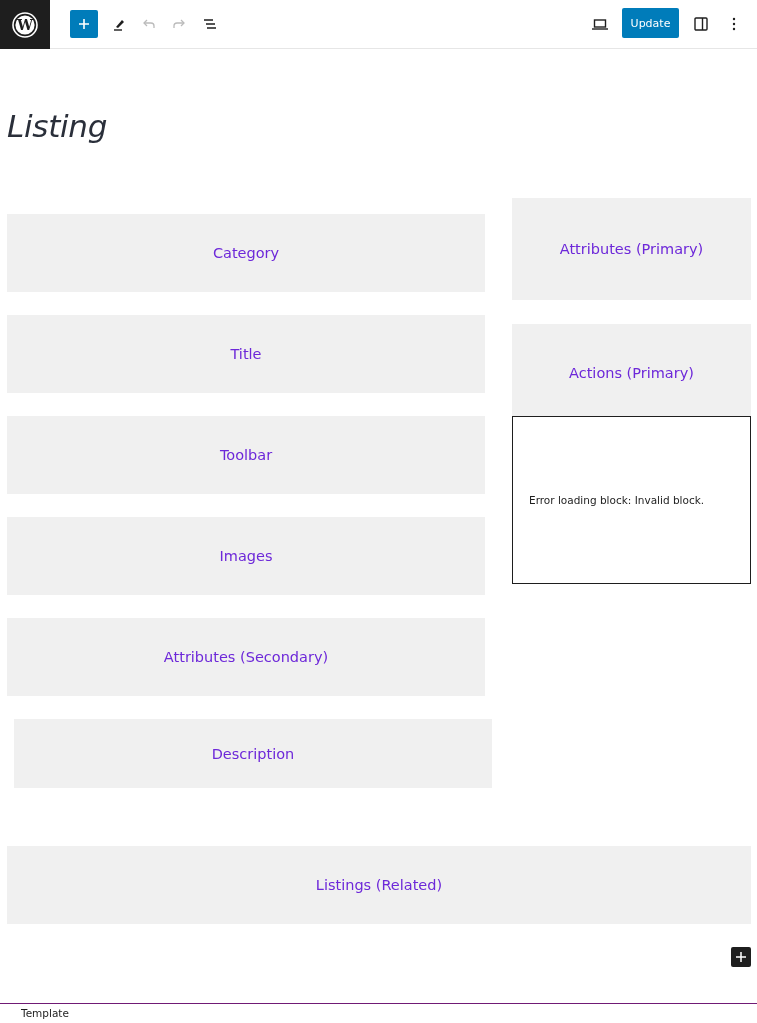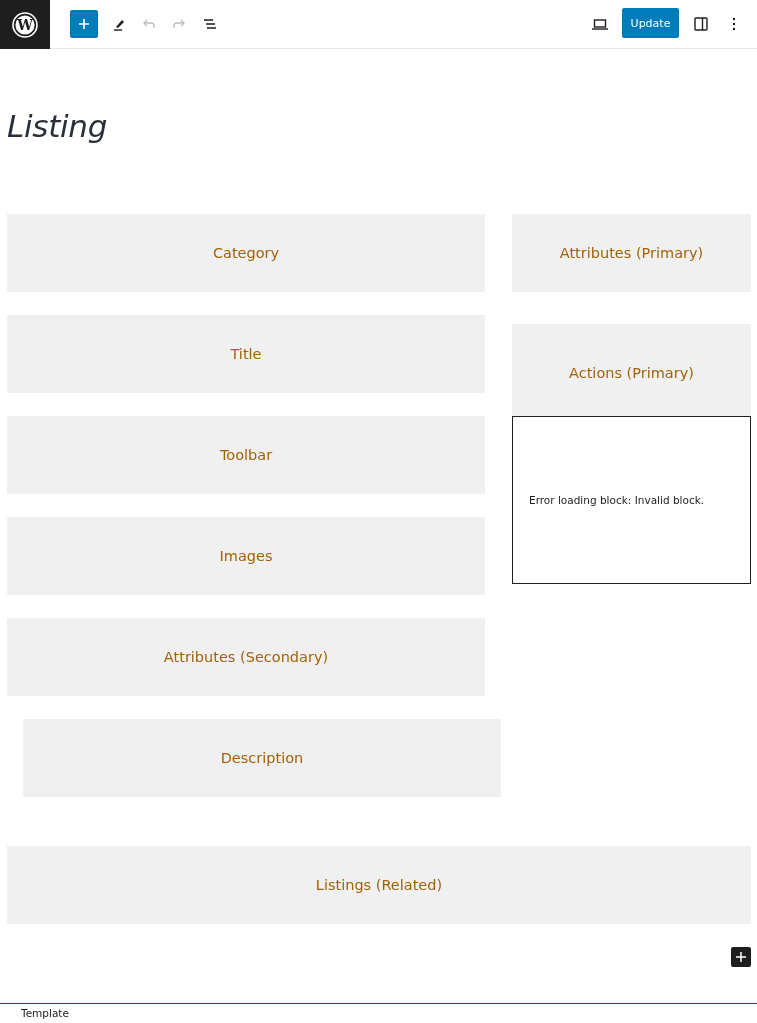--- a/index.html
+++ b/index.html
@@ -3,21 +3,21 @@
 <meta charset="utf-8">
 <style>
   * { box-sizing: border-box; margin: 0; padding: 0; }
   html, body { width: 757px; height: 1023px; background: #fff; overflow: hidden; font-family: "DejaVu Sans", sans-serif; color: #1e1e1e; }
   .topbar { position: absolute; left: 0; top: 0; width: 757px; height: 49px; border-bottom: 1px solid #e6e6e6; background: #fff; }
   .wp-logo { position: absolute; left: 0; top: 0; width: 50px; height: 49px; background: #1e1e1e; display: flex; align-items: center; justify-content: center; }
   .tb-btn { position: absolute; top: 10px; width: 28px; height: 28px; display: flex; align-items: center; justify-content: center; }
   .add-btn { left: 70px; top: 10px; background: #007cba; border-radius: 2px; }
   .update-btn { position: absolute; left: 622px; top: 8px; width: 57px; height: 30px; background: #007cba; color: #fff; border-radius: 2px; font-size: 11px; display: flex; align-items: center; justify-content: center; font-family: "DejaVu Sans", sans-serif; }
   .page-title { position: absolute; left: 7px; top: 108px; font-size: 31px; color: #2a2f3a; font-family: "DejaVu Sans", sans-serif; font-weight: 400; letter-spacing: -0.3px; font-style: italic; }
-  .block { position: absolute; background: #f0f0f0; display: flex; align-items: center; justify-content: center; font-size: 14.5px; color: #a16207; }
+  .block { position: absolute; background: #f0f0f0; display: flex; align-items: center; justify-content: center; font-size: 14.5px; color: #6d28d9; }
   .err-block { position: absolute; left: 512px; top: 416px; width: 239px; height: 168px; border: 1px solid #1e1e1e; background: #fff; display: flex; align-items: center; padding-left: 16px; font-size: 10.5px; color: #1e1e1e; }
   .bottom-add { position: absolute; left: 731px; top: 947px; width: 20px; height: 20px; background: #1e1e1e; border-radius: 2px; display: flex; align-items: center; justify-content: center; }
   .footer { position: absolute; left: 0; top: 1003px; width: 757px; height: 20px; border-top: 1px solid #701a75; background: #fff; }
   .footer span { position: absolute; left: 21px; top: 3px; font-size: 10.5px; color: #1e1e1e; }
 </style>
 </head>
 <body>
 
 <div class="topbar">
   <div class="wp-logo">
@@ -77,23 +77,23 @@
   </div>
 </div>
 
 <h1 class="page-title">Listing</h1>
 
 <div class="block" style="left:7px;top:214px;width:478px;height:78px">Category</div>
 <div class="block" style="left:7px;top:315px;width:478px;height:78px">Title</div>
 <div class="block" style="left:7px;top:416px;width:478px;height:78px">Toolbar</div>
 <div class="block" style="left:7px;top:517px;width:478px;height:78px">Images</div>
 <div class="block" style="left:7px;top:618px;width:478px;height:78px">Attributes (Secondary)</div>
-<div class="block" style="left:23px;top:719px;width:478px;height:78px">Description</div>
+<div class="block" style="left:14px;top:719px;width:478px;height:69px">Description</div>
 
-<div class="block" style="left:512px;top:214px;width:239px;height:78px">Attributes (Primary)</div>
+<div class="block" style="left:512px;top:198px;width:239px;height:102px">Attributes (Primary)</div>
 <div class="block" style="left:512px;top:324px;width:239px;height:98px">Actions (Primary)</div>
 <div class="err-block">
   <span>Error loading block: Invalid block.</span>
 </div>
 
 <div class="block" style="left:7px;top:846px;width:744px;height:78px">Listings (Related)</div>
 
 <div class="bottom-add">
   <svg width="12" height="12" viewBox="0 0 12 12">
       <path d="M6 1v10M1 6h10" stroke="#fff" stroke-width="1.5"></path>

